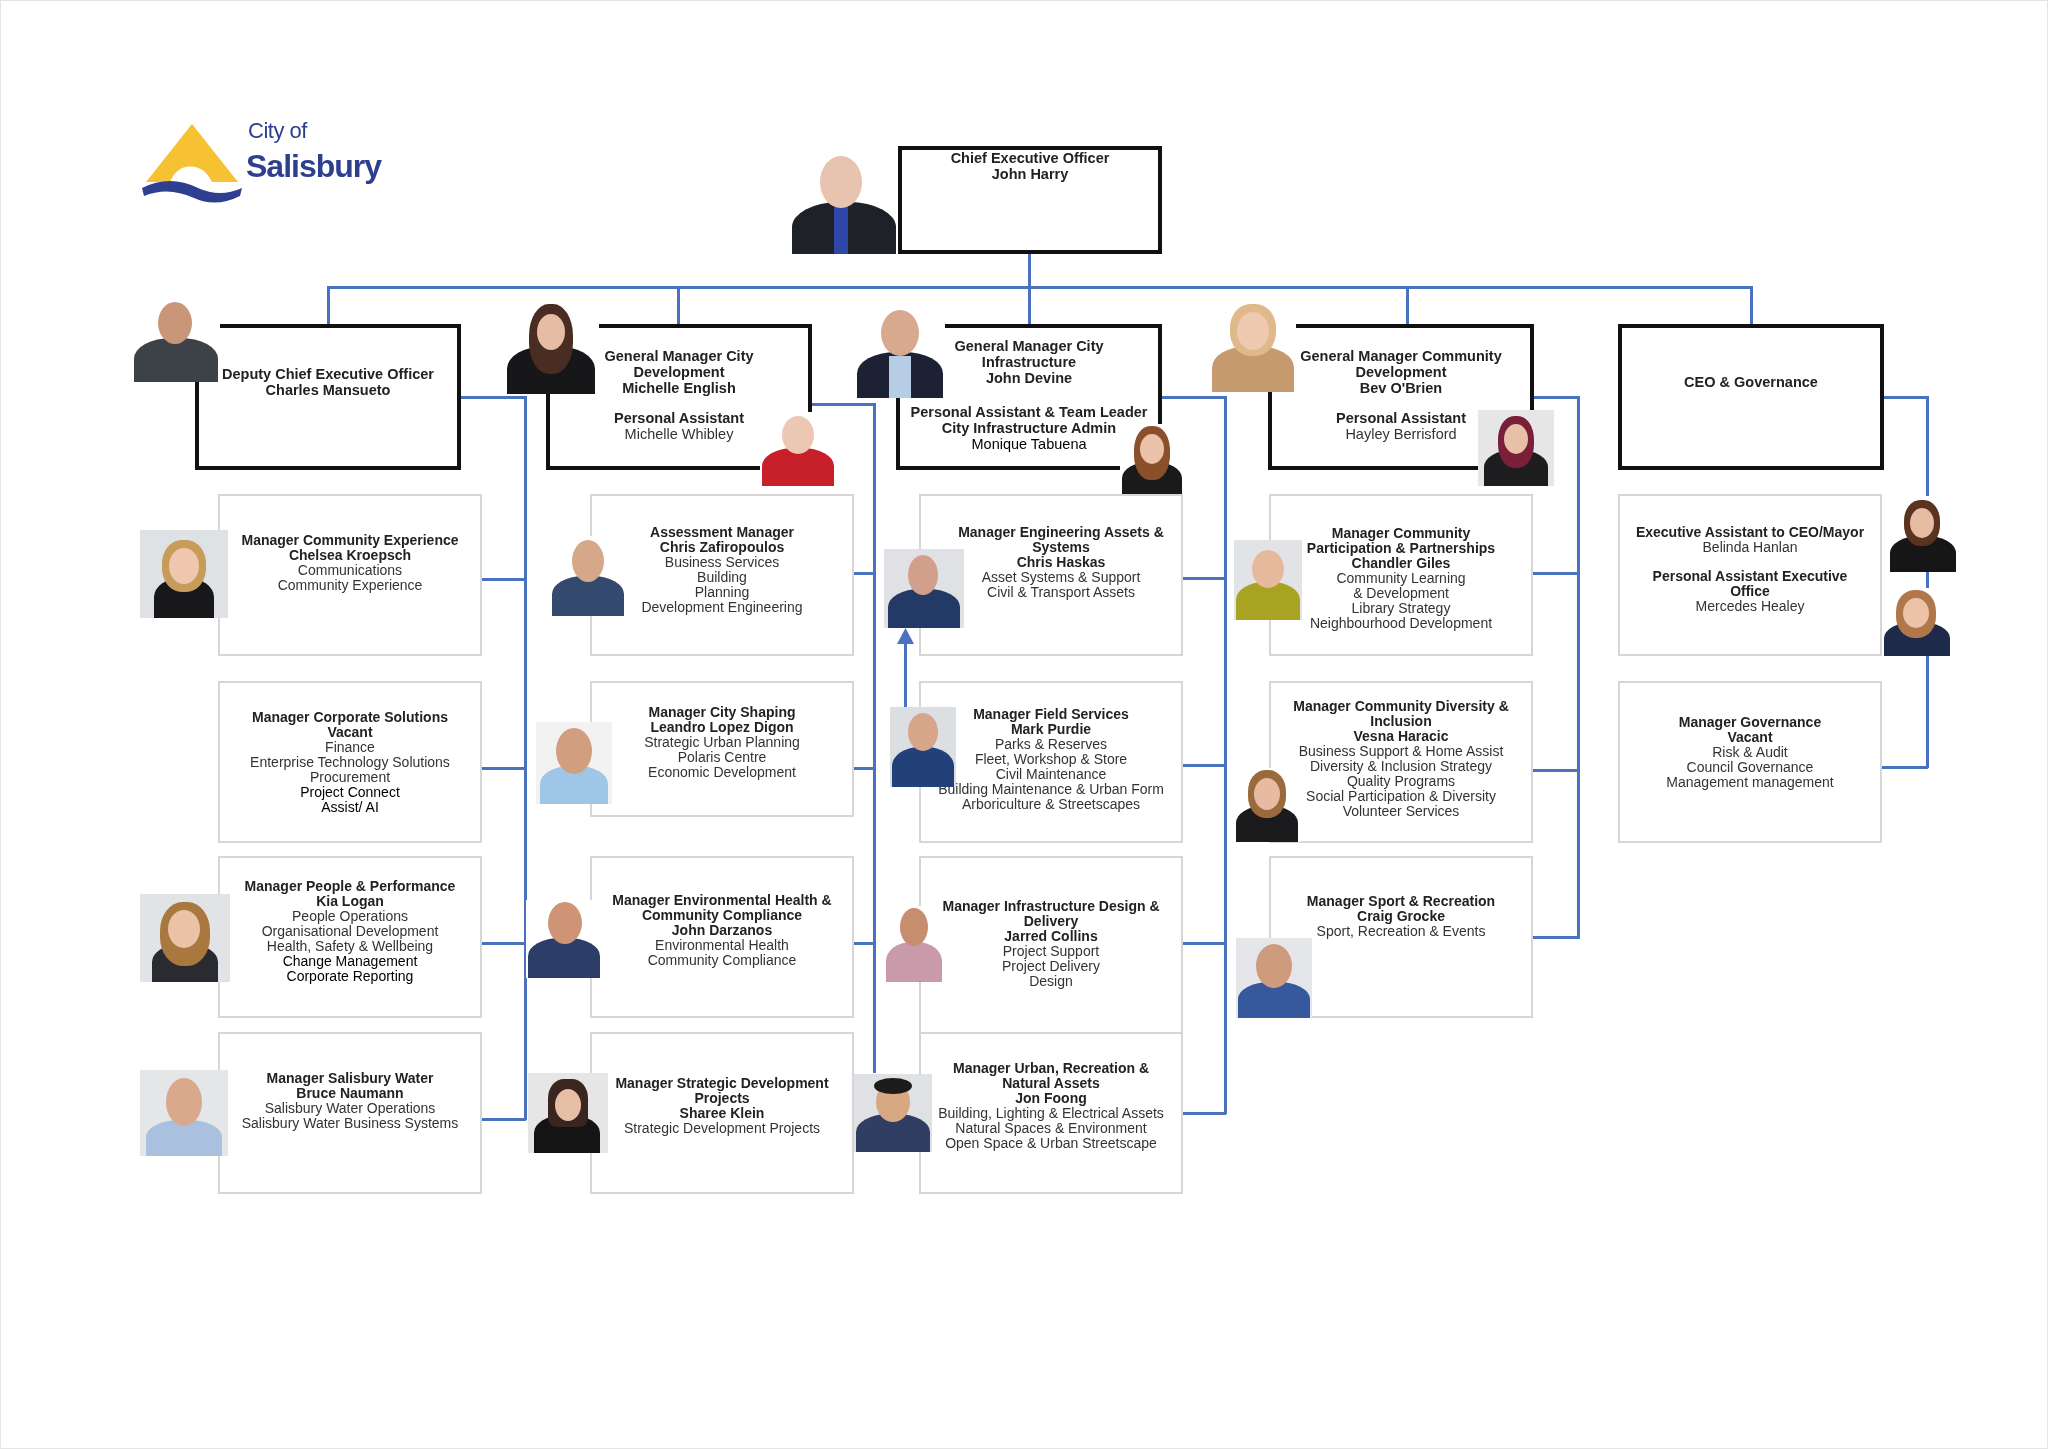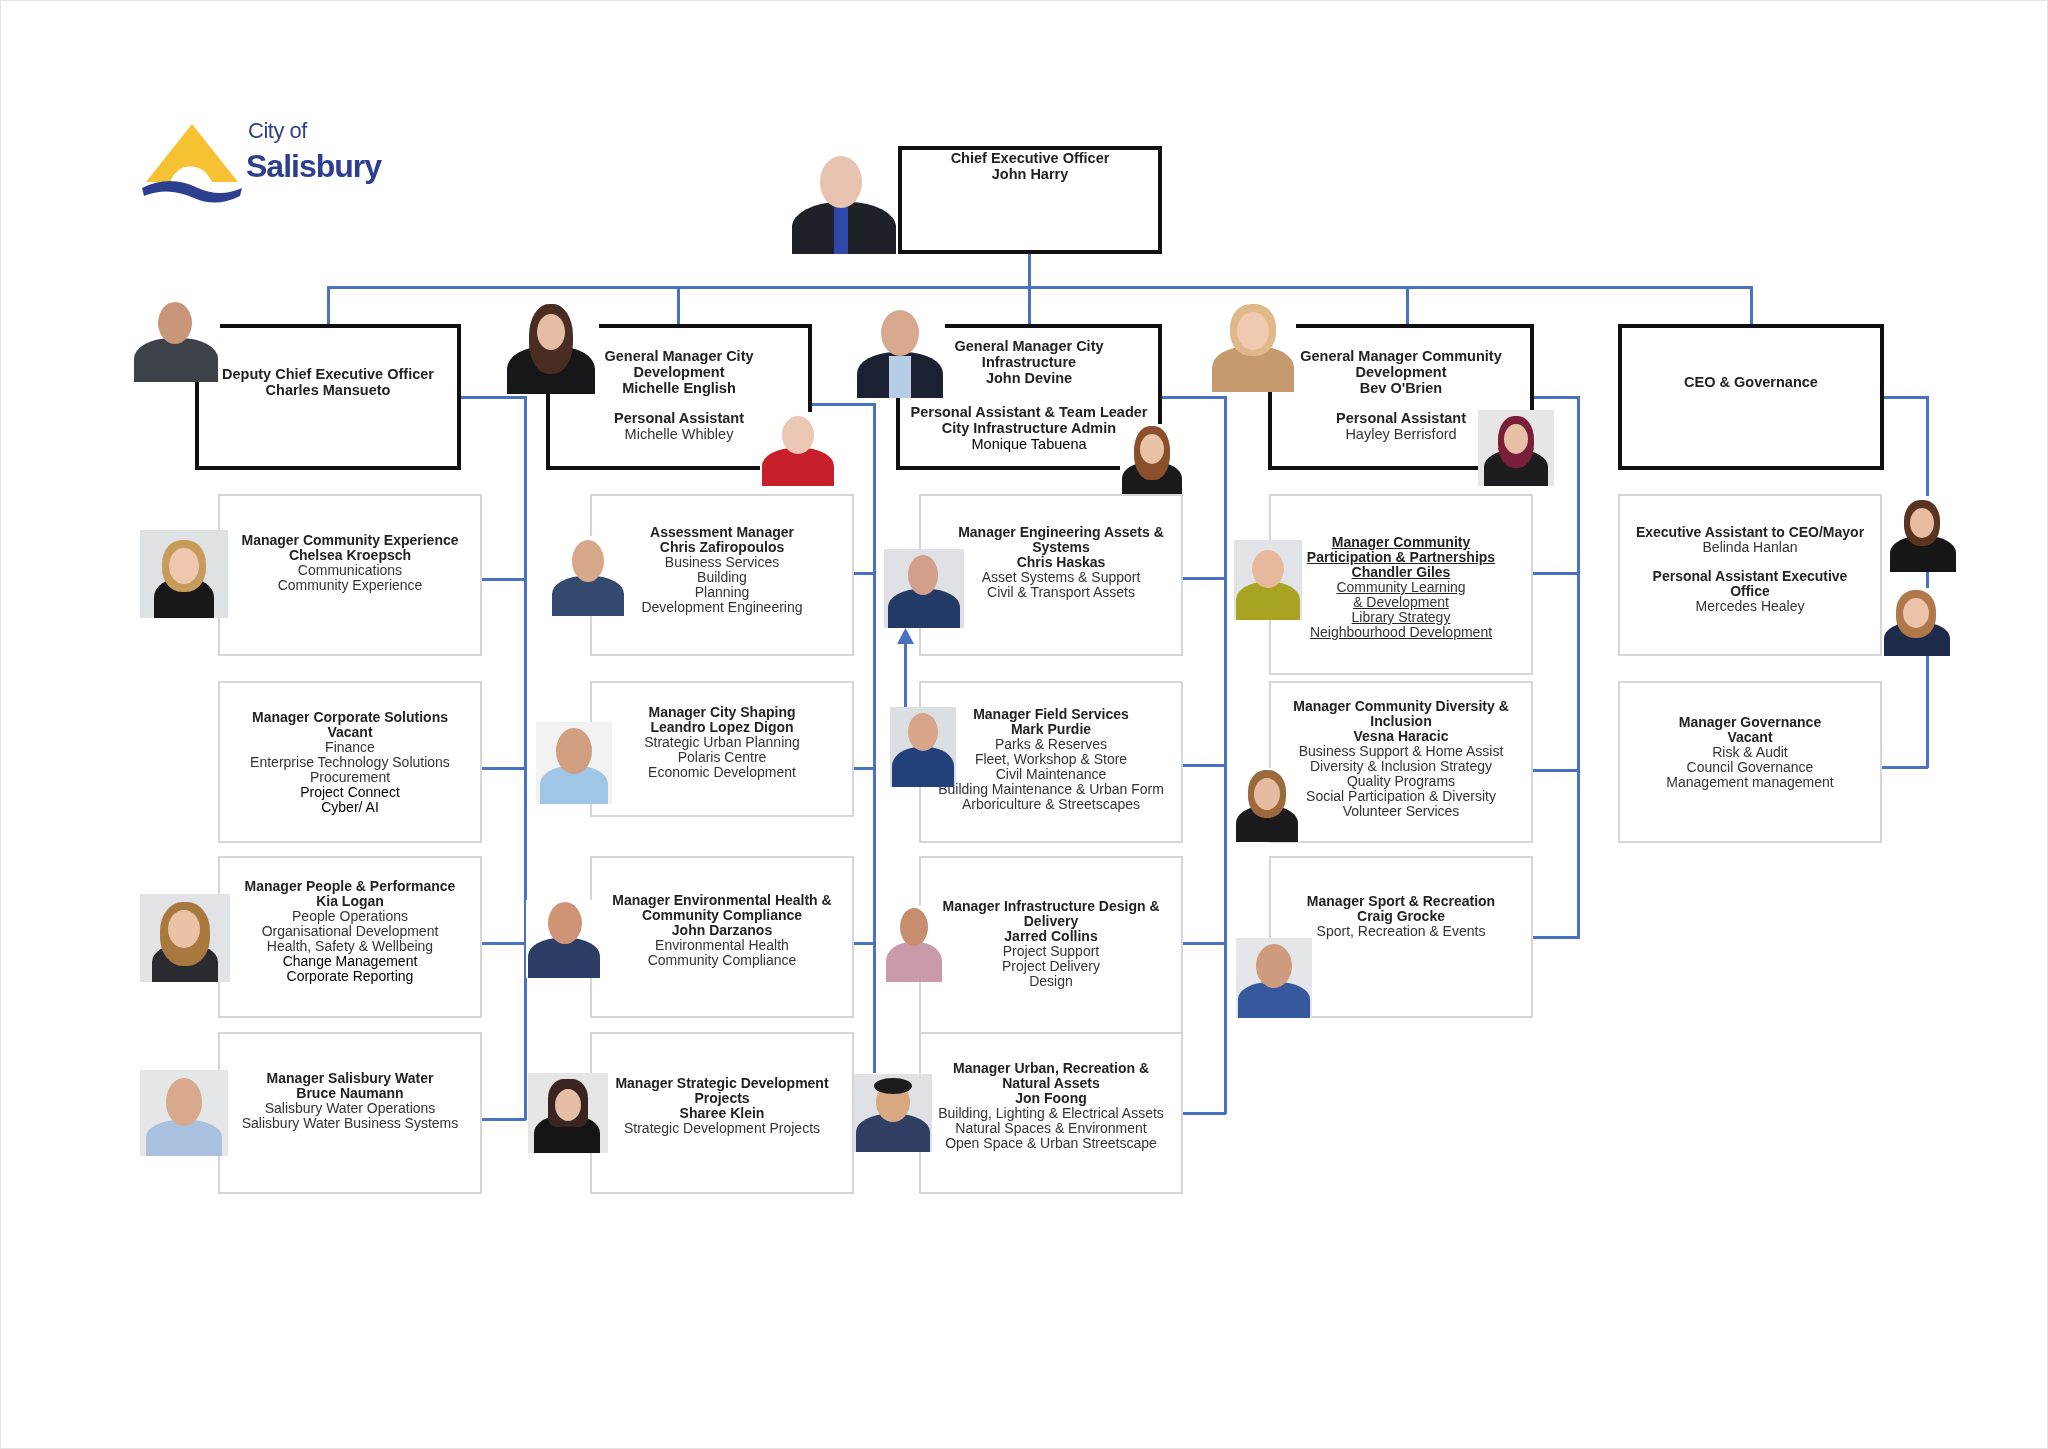--- a/index.html
+++ b/index.html
@@ -189,21 +189,21 @@
   <div class="head" style="left:29px;top:18px;width:30px;height:36px;background:#efc7ae;"></div>
 </div>
 
 <div class="mgr-box" style="left:218px;top:681px;width:264px;height:162px;">
   <div class="t-bold">Manager Corporate Solutions</div>
   <div class="t-bold">Vacant</div>
   <div class="t-reg">Finance</div>
   <div class="t-reg">Enterprise Technology Solutions</div>
   <div class="t-reg">Procurement</div>
   <div class="t-blk">Project Connect</div>
-  <div class="t-blk">Cyber/ AI</div>
+  <div class="t-blk">Assist/ AI</div>
 </div>
 
 <div class="mgr-box" style="left:218px;top:856px;width:264px;height:162px;padding-bottom:12px;">
   <div class="t-bold">Manager People &amp; Performance</div>
   <div class="t-bold">Kia Logan</div>
   <div class="t-reg">People Operations</div>
   <div class="t-reg">Organisational Development</div>
   <div class="t-reg">Health, Safety &amp; Wellbeing</div>
   <div class="t-blk">Change Management</div>
   <div class="t-blk">Corporate Reporting</div>
@@ -320,21 +320,21 @@
   <div class="t-reg">Building, Lighting &amp; Electrical Assets</div>
   <div class="t-reg">Natural Spaces &amp; Environment</div>
   <div class="t-reg">Open Space &amp; Urban Streetscape</div>
 </div>
 <div class="avatar" style="left:854px;top:1074px;width:78px;height:78px;background:#dfe1e4;">
   <div class="body" style="left:2px;top:40px;width:74px;height:40px;background:#2f3e62;"></div>
   <div class="head" style="left:22px;top:8px;width:34px;height:40px;background:#d7a882;"></div>
   <div class="head" style="left:20px;top:4px;width:38px;height:16px;background:#1c1c1c;"></div>
 </div>
 
-<div class="mgr-box" style="left:1269px;top:494px;width:264px;height:181px;padding-top:6px;text-decoration:underline;">
+<div class="mgr-box" style="left:1269px;top:494px;width:264px;height:162px;padding-top:6px;">
   <div class="t-bold">Manager Community</div>
   <div class="t-bold">Participation &amp; Partnerships</div>
   <div class="t-bold">Chandler Giles</div>
   <div class="t-reg">Community Learning</div>
   <div class="t-reg">&amp; Development</div>
   <div class="t-reg">Library Strategy</div>
   <div class="t-reg">Neighbourhood Development</div>
 </div>
 <div class="avatar" style="left:1234px;top:540px;width:68px;height:80px;background:#e1e3e6;">
   <div class="body" style="left:2px;top:42px;width:64px;height:40px;background:#a8a320;"></div>

